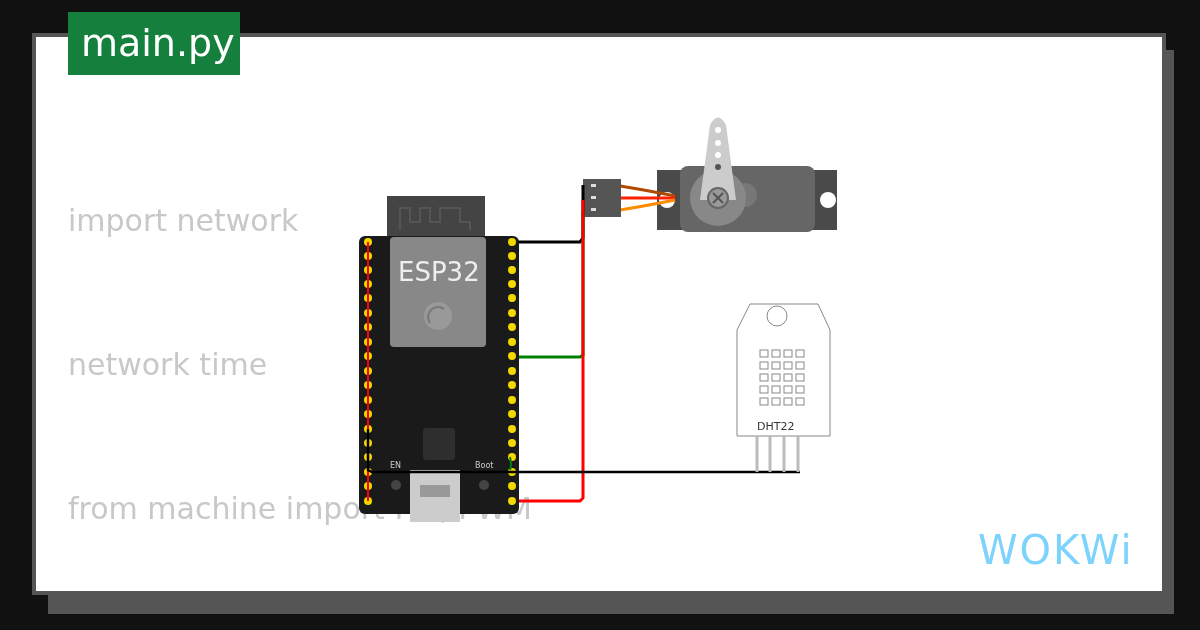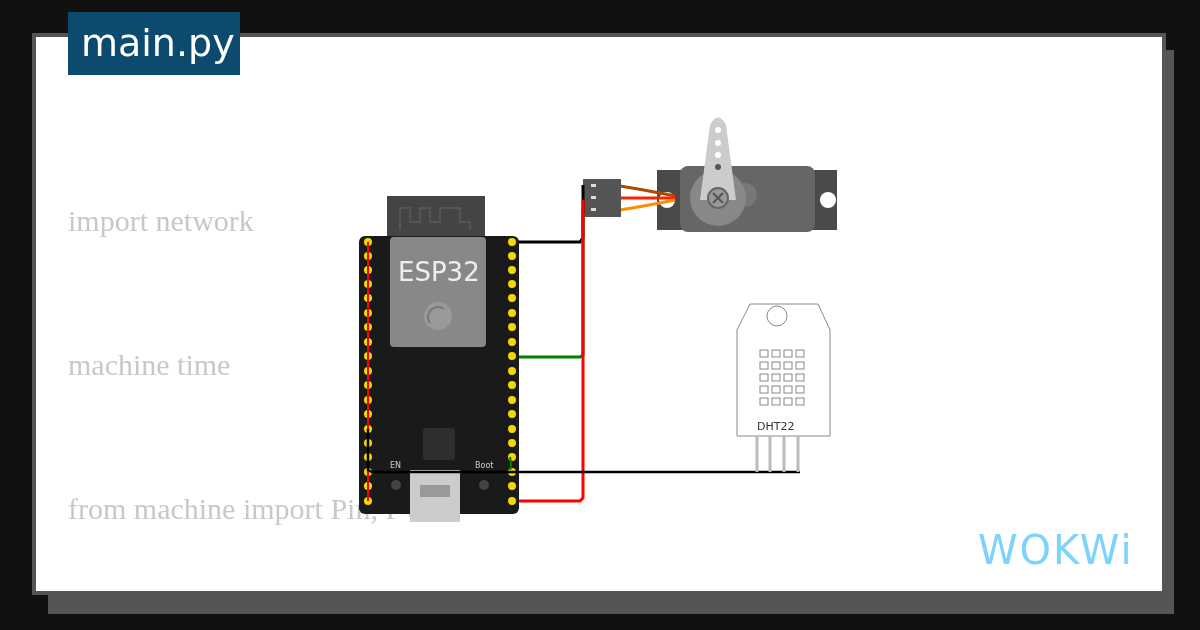--- a/index.html
+++ b/index.html
@@ -1,34 +1,34 @@
 <!DOCTYPE html>
 <html><head>
 <meta charset="utf-8">
 <style>
   html,body{margin:0;padding:0;}
   body{width:1200px;height:630px;background:#111111;position:relative;overflow:hidden;font-family:"DejaVu Sans","Liberation Sans",sans-serif;}
   .shadow{position:absolute;left:48px;top:50px;width:1126px;height:564px;background:#555555;}
   .card{position:absolute;left:32px;top:33px;width:1134px;height:562px;background:#ffffff;border:4px solid #555555;box-sizing:border-box;}
-  .tab{position:absolute;left:68px;top:12px;width:172px;height:63px;background:#0c4a6e;color:#ffffff;font-size:38px;line-height:63px;box-sizing:border-box;padding-left:13px;}
+  .tab{position:absolute;left:68px;top:12px;width:172px;height:63px;background:#15803d;color:#ffffff;font-size:38px;line-height:63px;box-sizing:border-box;padding-left:13px;}
   .code{position:absolute;left:68px;top:101px;color:#c8c8c8;font-size:30px;line-height:48px;white-space:pre;}
-  .code div{height:48px;font-family:Liberation Serif, serif;}
+  .code div{height:48px;}
   svg.diagram{position:absolute;left:0;top:0;}
   .logo{position:absolute;left:978px;top:527px;font-size:40px;letter-spacing:2px;color:#7dd3fc;font-family:"DejaVu Sans",sans-serif;}
 </style>
 </head>
 <body>
 
 <div class="shadow"></div>
 <div class="card"></div>
 <div class="tab"><span>main.py</span></div>
 
 <div class="code">
   <div>import network</div>
-  <div>machine time</div>
+  <div>network time</div>
   <div>from machine import Pin, PWM</div>
   <div>import dht</div>
   
   
   
   
   
   
 </div>
 

